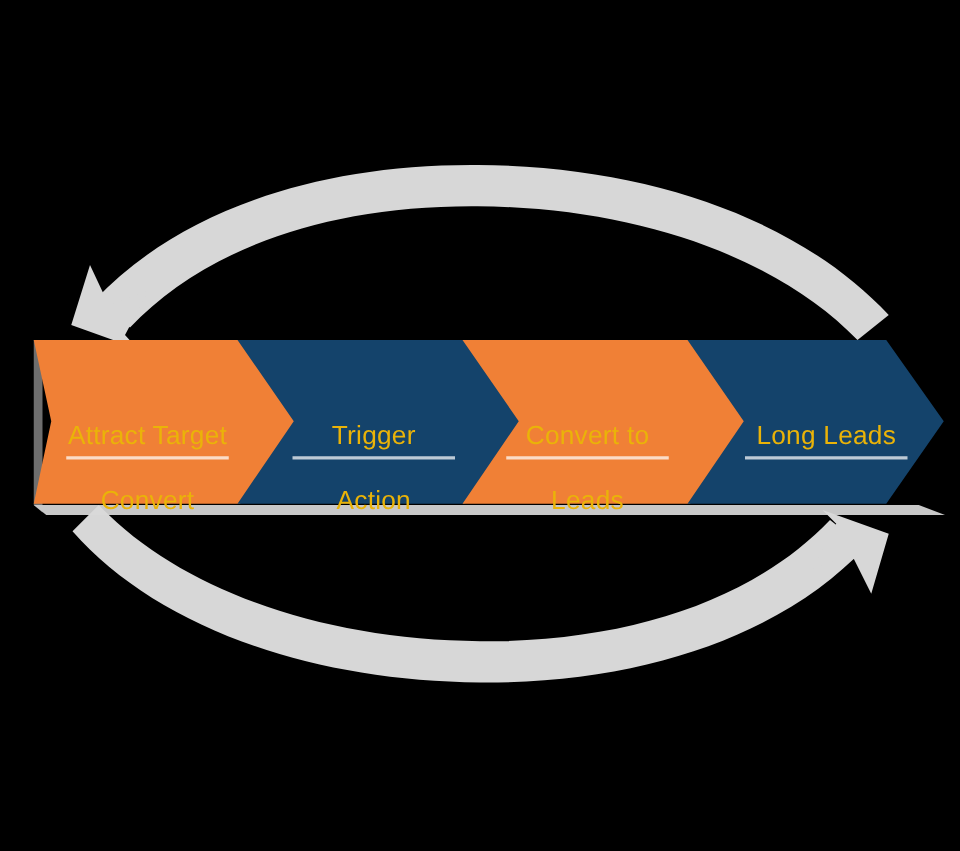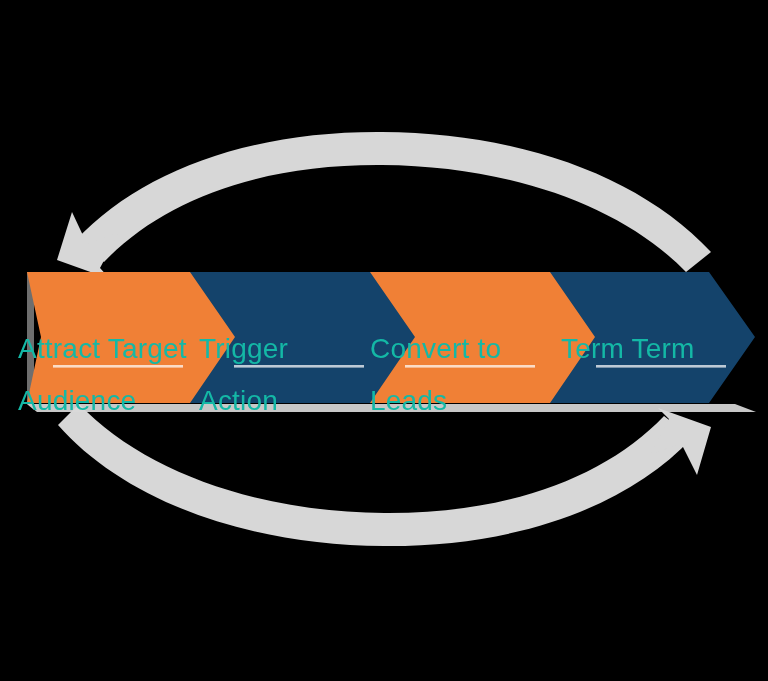--- a/index.html
+++ b/index.html
@@ -32,24 +32,24 @@
   .stage-label-layer {
     position: absolute;
     left: 0;
     top: 0;
     width: 768px;
     height: 681px;
     pointer-events: none;
   }
   .stage-label {
     position: absolute;
-    text-align: left;
-    color: #14b8a6;
+    text-align: center;
+    color: #eab308;
     font-family: "Liberation Sans", sans-serif;
-    font-size: 28px;
+    font-size: 21px;
     line-height: 26px;
     font-weight: 400;
     letter-spacing: 0.2px;
     white-space: pre-line;
     pointer-events: auto;
   }
   .stage-label .line1,
   .stage-label .line2 { display: block; }
 </style>
 </head>
@@ -135,32 +135,32 @@
     <rect x="53" y="365" width="130" height="2.6" fill="#FFFFFF" opacity="0.72"></rect>
     <rect x="234" y="365" width="130" height="2.6" fill="#FFFFFF" opacity="0.72"></rect>
     <rect x="405" y="365" width="130" height="2.6" fill="#FFFFFF" opacity="0.72"></rect>
     <rect x="596" y="365" width="130" height="2.6" fill="#FFFFFF" opacity="0.72"></rect>
   </svg>
 
   <div class="stage-label-layer">
 
     <div class="stage-label" style="left:18px; top:310px; width:200px;">
       <span class="line1">Attract Target</span>
-      <span class="line2">Audience</span>
+      <span class="line2">Convert</span>
     </div>
 
     <div class="stage-label" style="left:199px; top:310px; width:200px;">
       <span class="line1">Trigger</span>
       <span class="line2">Action</span>
     </div>
 
     <div class="stage-label" style="left:370px; top:310px; width:200px;">
       <span class="line1">Convert to</span>
       <span class="line2">Leads</span>
     </div>
 
     <div class="stage-label" style="left:561px; top:310px; width:200px;">
-      <span class="line1">Term Term</span>
+      <span class="line1">Long Leads</span>
     </div>
 
   </div>
 
 </div>
 
 </body></html>

